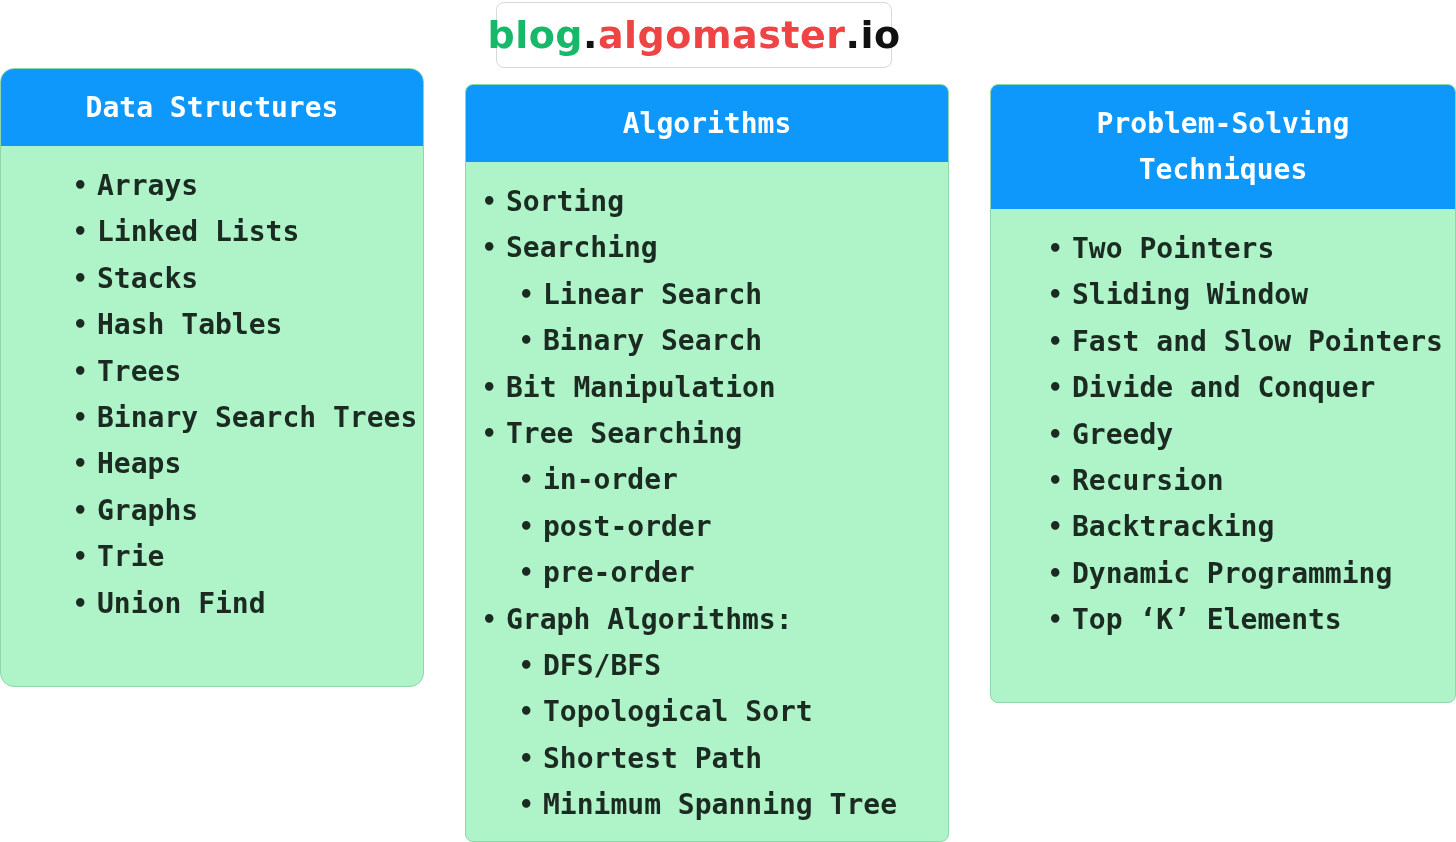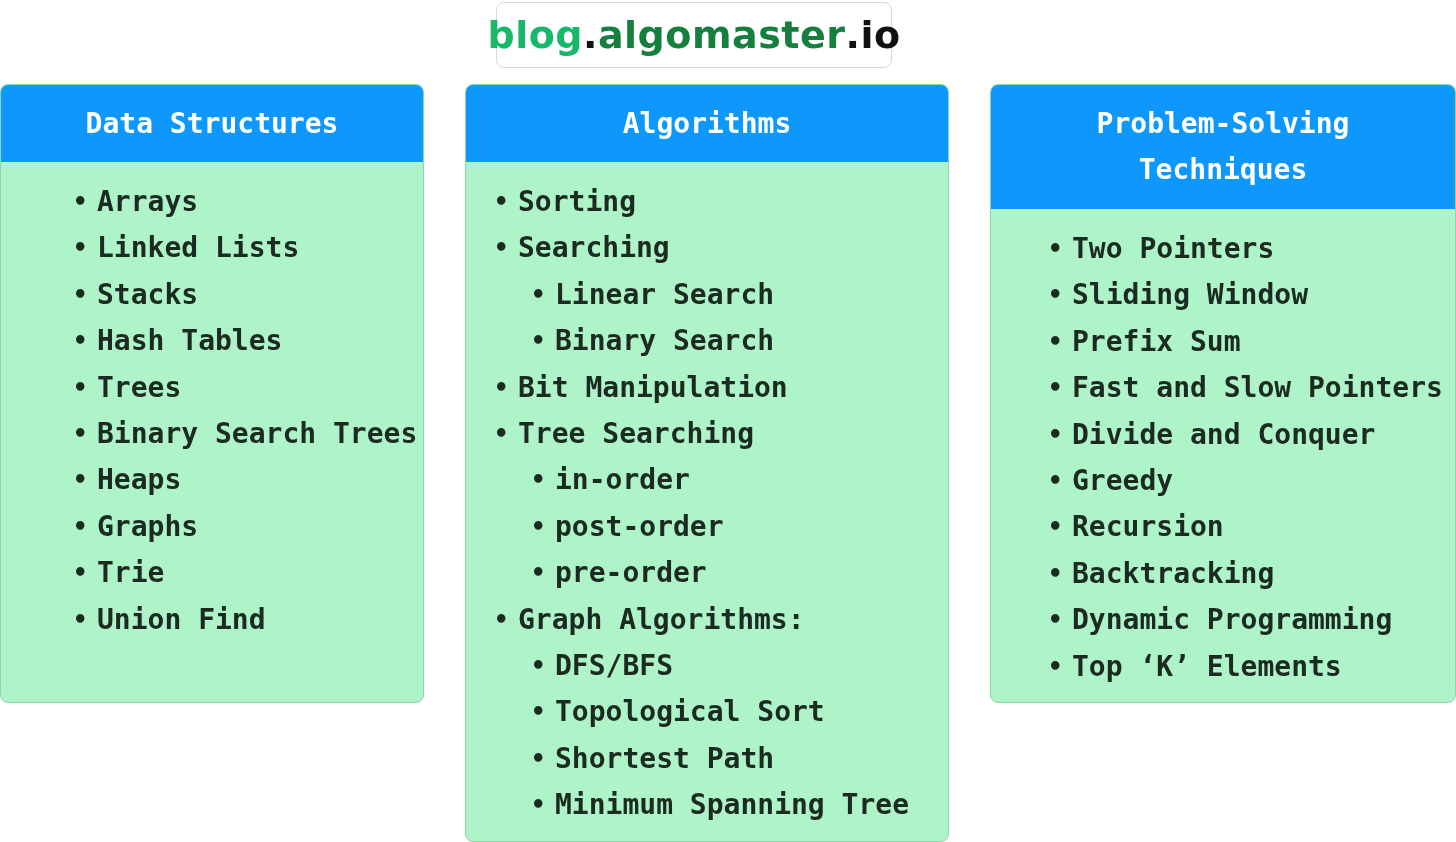--- a/index.html
+++ b/index.html
@@ -3,30 +3,30 @@
 <meta charset="utf-8">
 <style>
   html, body { margin:0; padding:0; background:#ffffff; }
   body { width:1456px; height:842px; position:relative; overflow:hidden;
          font-family:"DejaVu Sans Mono","Liberation Mono",monospace; }
   .logo { position:absolute; left:496px; top:2px; width:396px; height:66px;
           box-sizing:border-box; border:1px solid #d9d9d9; border-radius:8px; background:#fff;
           display:flex; align-items:center; justify-content:center;
           font-family:"DejaVu Sans","Liberation Sans",sans-serif; font-weight:bold; font-size:38px; letter-spacing:0.5px; }
   .logo .g { color:#18b86b; }
-  .logo .b { color:#15803d; }
+  .logo .b { color:#ef4444; }
   .logo .k { color:#111; }
   .card { position:absolute; box-sizing:border-box; background:#aff3c8;
           border:1px solid #8fd6aa; border-radius:8px; overflow:hidden; }
   .card .head { background:#0f98fb; color:#fff; font-weight:bold; font-size:28px;
                 text-align:center; line-height:46px; display:flex; align-items:center; justify-content:center; }
   .card ul { list-style:none; margin:0; padding:0; }
   .card li { position:relative; font-weight:bold; font-size:28px; color:#1c2b22; height:46.4px; line-height:46.4px; white-space:nowrap; }
   .card li::before { content:"•"; position:absolute; left:-24px; font-size:24px; }
-  #c1 { left:0; top:84px; width:424px; height:619px; }
+  #c1 { left:0; top:68px; width:424px; height:619px;border-radius:14px; }
   #c1 .head { height:77px; }
   #c1 ul { padding:17px 0 0 52px;margin-left:44px; }
   #c2 { left:465px; top:84px; width:484px; height:758px; }
   #c2 .head { height:77px; }
   #c2 ul { padding:17px 0 0 518px; margin-left:-465px; }
   #c2 li.sub { padding-left:37px; }
   #c2 li.sub::before { left:13px; }
   #c3 { left:990px; top:84px; width:466px; height:619px; }
   #c3 .head { height:124px; flex-direction:column; }
   #c3 ul { padding:17px 0 0 53px;margin-left:28px; }
@@ -53,21 +53,21 @@
     <li>Binary Search Trees</li>
     <li>Heaps</li>
     <li>Graphs</li>
     <li>Trie</li>
     <li>Union Find</li>
   </ul>
 </div>
 
 <div class="card" id="c2">
   <div class="head">Algorithms</div>
-  <ul style="padding-left:52px;margin-left:0;">
+  <ul style="padding-left:40px;margin-left:0;">
     <li>Sorting</li>
     <li>Searching</li>
     <li class="sub">Linear Search</li>
     <li class="sub">Binary Search</li>
     <li>Bit Manipulation</li>
     <li>Tree Searching</li>
     <li class="sub">in-order</li>
     <li class="sub">post-order</li>
     <li class="sub">pre-order</li>
     <li>Graph Algorithms:</li>
@@ -79,21 +79,20 @@
 </div>
 
 <div class="card" id="c3">
   <div class="head">
     <span>Problem-Solving</span>
     <span>Techniques</span>
   </div>
   <ul>
     <li>Two Pointers</li>
     <li>Sliding Window</li>
-    <li>Prefix Sum</li>
     <li>Fast and Slow Pointers</li>
     <li>Divide and Conquer</li>
     <li>Greedy</li>
     <li>Recursion</li>
     <li>Backtracking</li>
     <li>Dynamic Programming</li>
     <li>Top ‘K’ Elements</li>
   </ul>
 </div>
 

